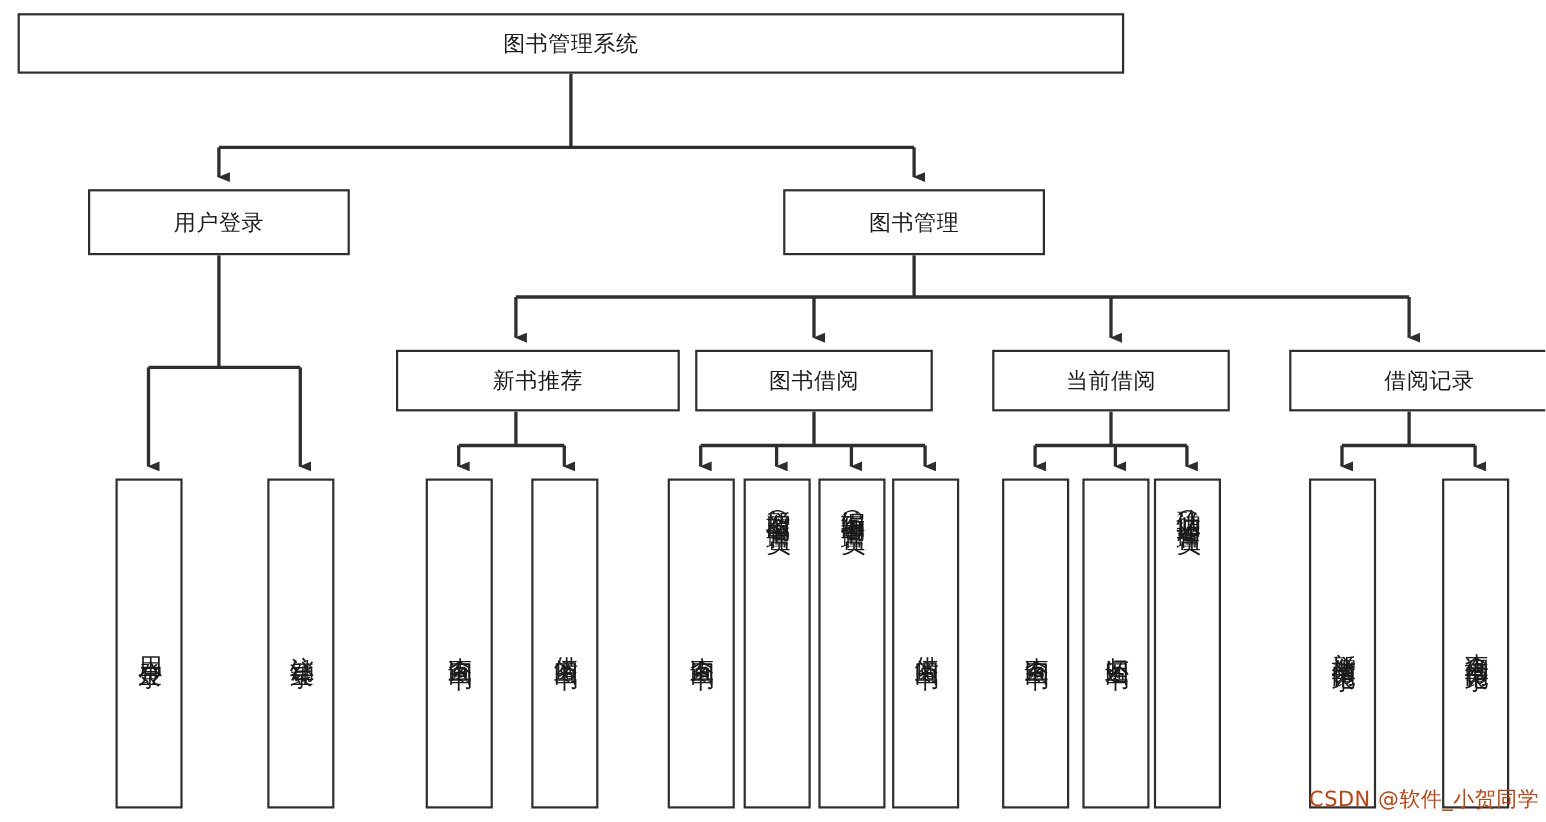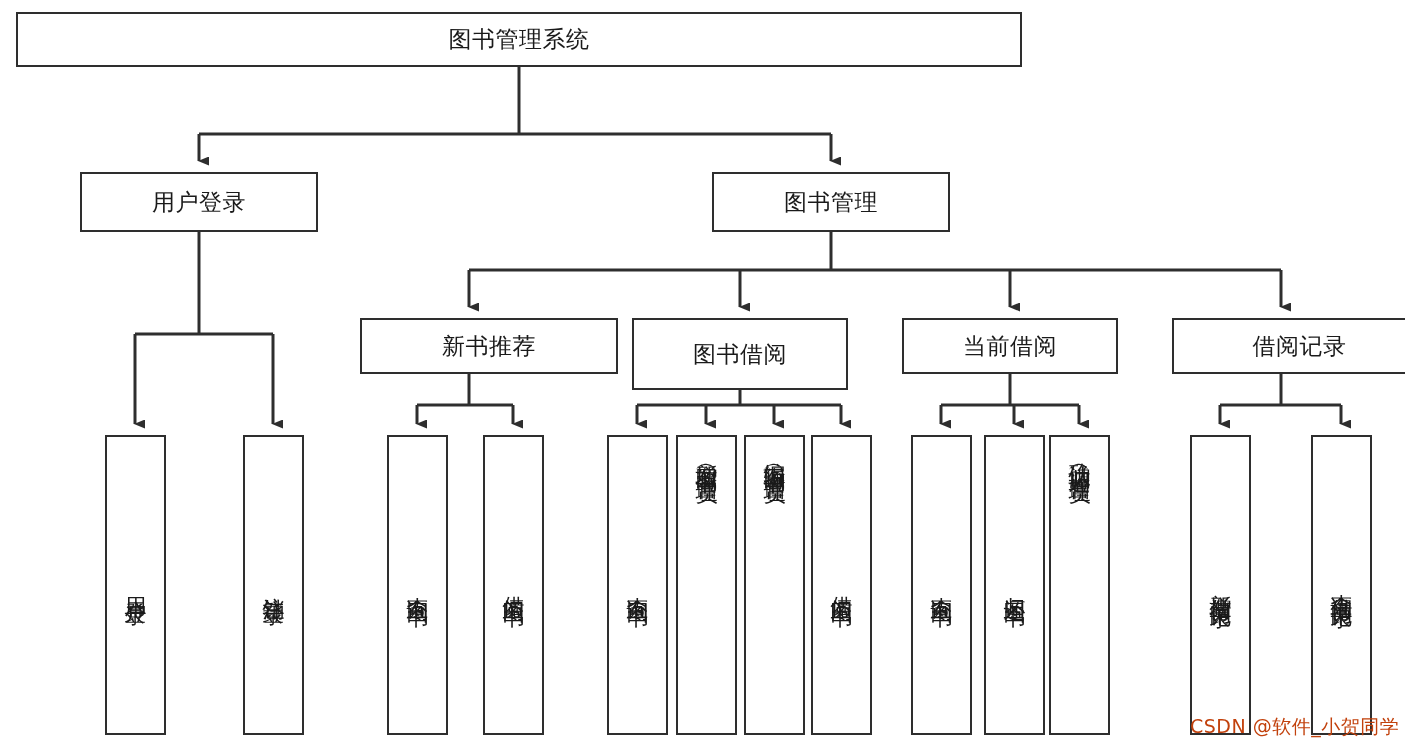--- a/index.html
+++ b/index.html
@@ -31,21 +31,21 @@
     box-sizing: border-box;
     background: #ffffff;
     border: 2.5px solid #2e2e2e;
     display: flex;
     align-items: center;
     justify-content: center;
     text-align: center;
     color: #1a1a1a;
   }
   .node .label {
-    font-size: 23px;
+    font-size: 20px;
     line-height: 1.25;
     letter-spacing: 0.5px;
     white-space: nowrap;
   }
   .node.leaf {
     align-items: flex-start;
     justify-content: center;
     padding-top: 8px;
   }
   .node.leaf .label {
@@ -132,21 +132,21 @@
   <div class="node" style="left:80px; top:172px; width:238px; height:60px;">
     <span class="label">用户登录</span>
   </div>
   <div class="node" style="left:712px; top:172px; width:238px; height:60px;">
     <span class="label">图书管理</span>
   </div>
 
   <div class="node" style="left:360px; top:318px; width:258px; height:56px;">
     <span class="label">新书推荐</span>
   </div>
-  <div class="node" style="left:632px; top:318px; width:216px; height:72px;">
+  <div class="node" style="left:632px; top:318px; width:216px; height:56px;">
     <span class="label">图书借阅</span>
   </div>
   <div class="node" style="left:902px; top:318px; width:216px; height:56px;">
     <span class="label">当前借阅</span>
   </div>
   <div class="node" style="left:1172px; top:318px; width:255px; height:56px;">
     <span class="label">借阅记录</span>
   </div>
 
   <div class="node leaf centered" style="left:105px; top:435px; width:61px; height:300px;">

